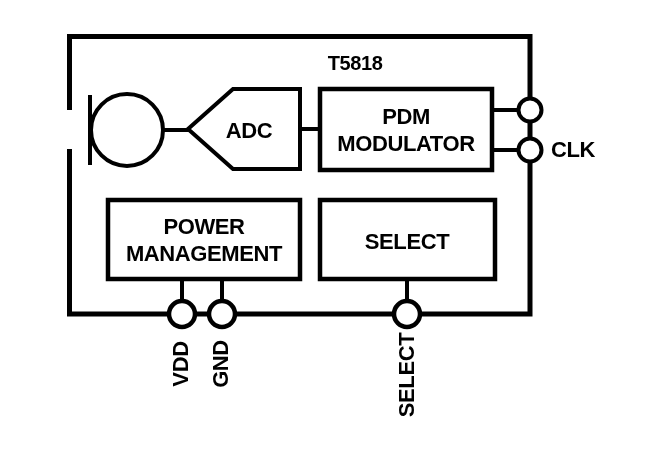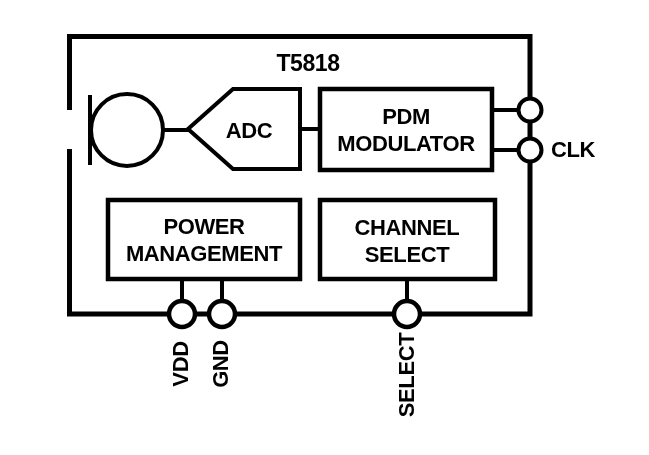--- a/index.html
+++ b/index.html
@@ -31,21 +31,22 @@
     transform: translate(-50%, -50%);
     text-align: center;
   }
   .label.vcenter {
     transform: translate(0, -50%);
   }
   .label.rot {
     transform: translate(-50%, -50%) rotate(-90deg);
   }
   .title-text {
-    font-size: 23px;
+    font-size: 20px;
+    margin-left: 47px;
   }
   .block-text {
     font-size: 22px;
     line-height: 27px;
   }
   .pin-text {
     font-size: 22px;
   }
 </style>
 </head>
@@ -88,21 +89,20 @@
     <div>POWER</div>
     <div>MANAGEMENT</div>
   </div>
 
   <div class="label center block-text" style="left:406px; top:130px;">
     <div>PDM</div>
     <div>MODULATOR</div>
   </div>
 
   <div class="label center block-text" style="left:407px; top:241px;">
-    <div>CHANNEL</div>
     <div>SELECT</div>
   </div>
 
   <div class="label vcenter pin-text" style="left:551px; top:110px;margin-top:40px;">CLK</div>
 
   <div class="label rot pin-text" style="left:181px; top:364px;">VDD</div>
   <div class="label rot pin-text" style="left:221px; top:364px;">GND</div>
   <div class="label rot pin-text" style="left:407px; top:375px;">SELECT</div>
 
 </div>

